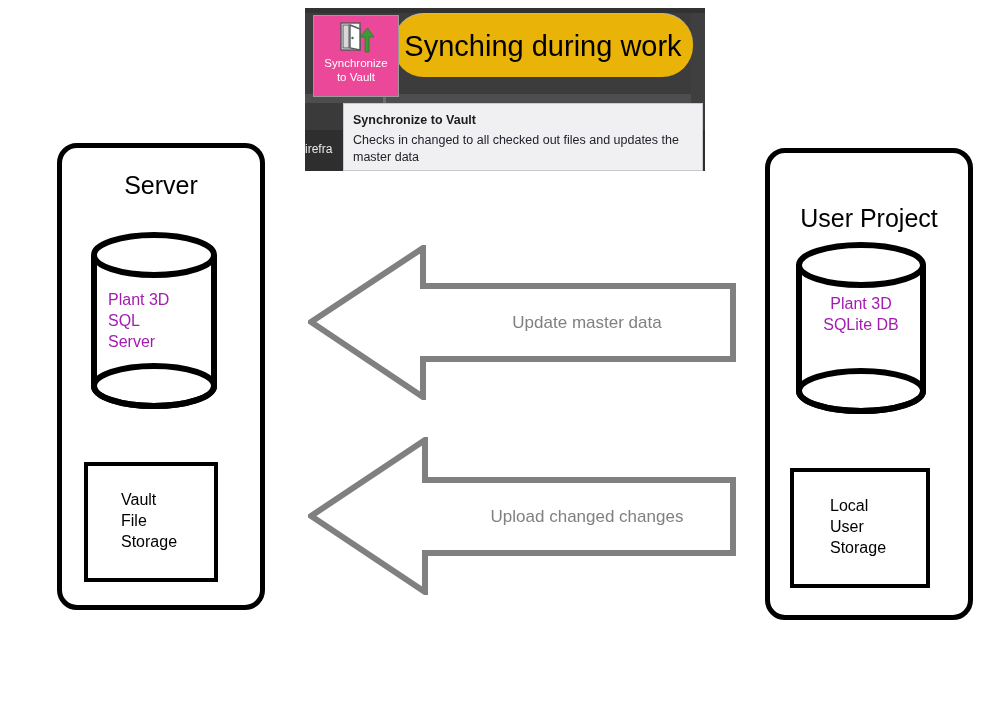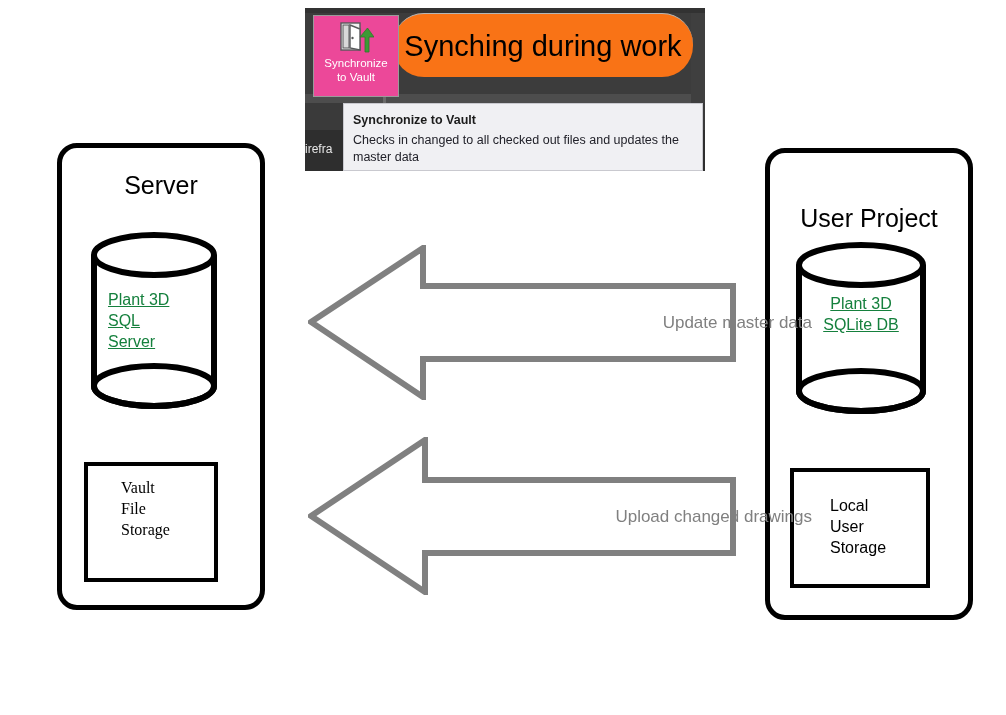--- a/index.html
+++ b/index.html
@@ -46,23 +46,22 @@
     position: absolute;
     box-sizing: border-box;
   }
   .cylinder svg { display: block; overflow: visible; }
   .cyl-label {
     position: absolute;
     left: 0; width: 100%;
     text-align: center;
     font-size: 16px;
     line-height: 21px;
-    color: #15803d;
+    color: #a21caf;
     pointer-events: none;
-    text-decoration: underline;
   }
   #server-cylinder  { left: 90px;  top: 233px; width: 128px; height: 175px; }
   #server-cylinder .cyl-label  { top: 56px; padding-left: 18px; text-align: left; }
   #project-cylinder { left: 795px; top: 243px; width: 132px; height: 170px; }
   #project-cylinder .cyl-label { top: 50px; }
 
   
   .storage-box {
     position: absolute;
     background: #ffffff;
@@ -71,32 +70,32 @@
   }
   #server-storage  { left: 84px;  top: 462px; width: 134px; height: 120px; }
   #project-storage { left: 790px; top: 468px; width: 140px; height: 120px; }
   .storage-label {
     position: absolute;
     font-size: 16px;
     line-height: 21px;
     color: #000;
     white-space: pre-line;
   }
-  #server-storage  .storage-label { left: 33px; top: 11px; font-family: Liberation Serif, serif; }
+  #server-storage  .storage-label { left: 33px; top: 23px; }
   #project-storage .storage-label { left: 36px; top: 23px; }
 
   
   .arrow-wrap {
     position: absolute;
   }
   .arrow-wrap svg { display: block; }
   .arrow-label {
     position: absolute;
-    left: 16px; width: 100%;
-    text-align: right;
+    left: 5px; width: 100%;
+    text-align: center;
     font-size: 17px;
     color: #808080;
     white-space: nowrap;
     pointer-events: none;
   }
   #arrow-update { left: 308px; top: 245px; width: 428px; height: 155px; }
   #arrow-update .arrow-label { top: 68px; padding-left: 60px; }
   #arrow-upload { left: 308px; top: 437px; width: 428px; height: 158px; }
   #arrow-upload .arrow-label { top: 70px; padding-left: 60px; }
 
@@ -158,21 +157,21 @@
     white-space: pre-line;
   }
 
   
   #title-card {
     position: absolute;
     left: 88px;
     top: 5px;
     width: 300px;
     height: 64px;
-    background: #f97316;
+    background: #eab308;
     border-top: 1px solid #b6b6b6;
     box-sizing: border-box;
     border-radius: 31px;
   }
   #title-card .title-text {
     position: absolute;
     left: 0; right: 0;
     top: 50%;
     transform: translateY(-50%);
     text-align: center;
@@ -268,21 +267,21 @@
   <svg width="428" height="155" viewBox="0 0 428 155">
     <polygon points="3,77 115,3 115,41 425,41 425,114 115,114 115,152" fill="none" stroke="#808080" stroke-width="6" stroke-linejoin="miter"></polygon>
   </svg>
   <div class="arrow-label">Update master data</div>
 </div>
 
 <div class="arrow-wrap" id="arrow-upload">
   <svg width="428" height="158" viewBox="0 0 428 158">
     <polygon points="3,79 117,3 117,43 425,43 425,116 117,116 117,155" fill="none" stroke="#808080" stroke-width="6" stroke-linejoin="miter"></polygon>
   </svg>
-  <div class="arrow-label">Upload changed drawings</div>
+  <div class="arrow-label">Upload changed changes</div>
 </div>
 
 <div id="ribbon-clip">
   <div class="ribbon-bg"></div>
   <div class="ribbon-dark-strip" id="strip-a"></div>
   <div class="ribbon-dark-strip" id="strip-b"></div>
   <div class="ribbon-dark-strip" id="strip-c"></div>
   <div class="ribbon-dark-strip" id="strip-d"></div>
   <div class="ribbon-dark-strip" id="strip-e"></div>
   <div class="ribbon-dark-strip" id="strip-f"></div>

